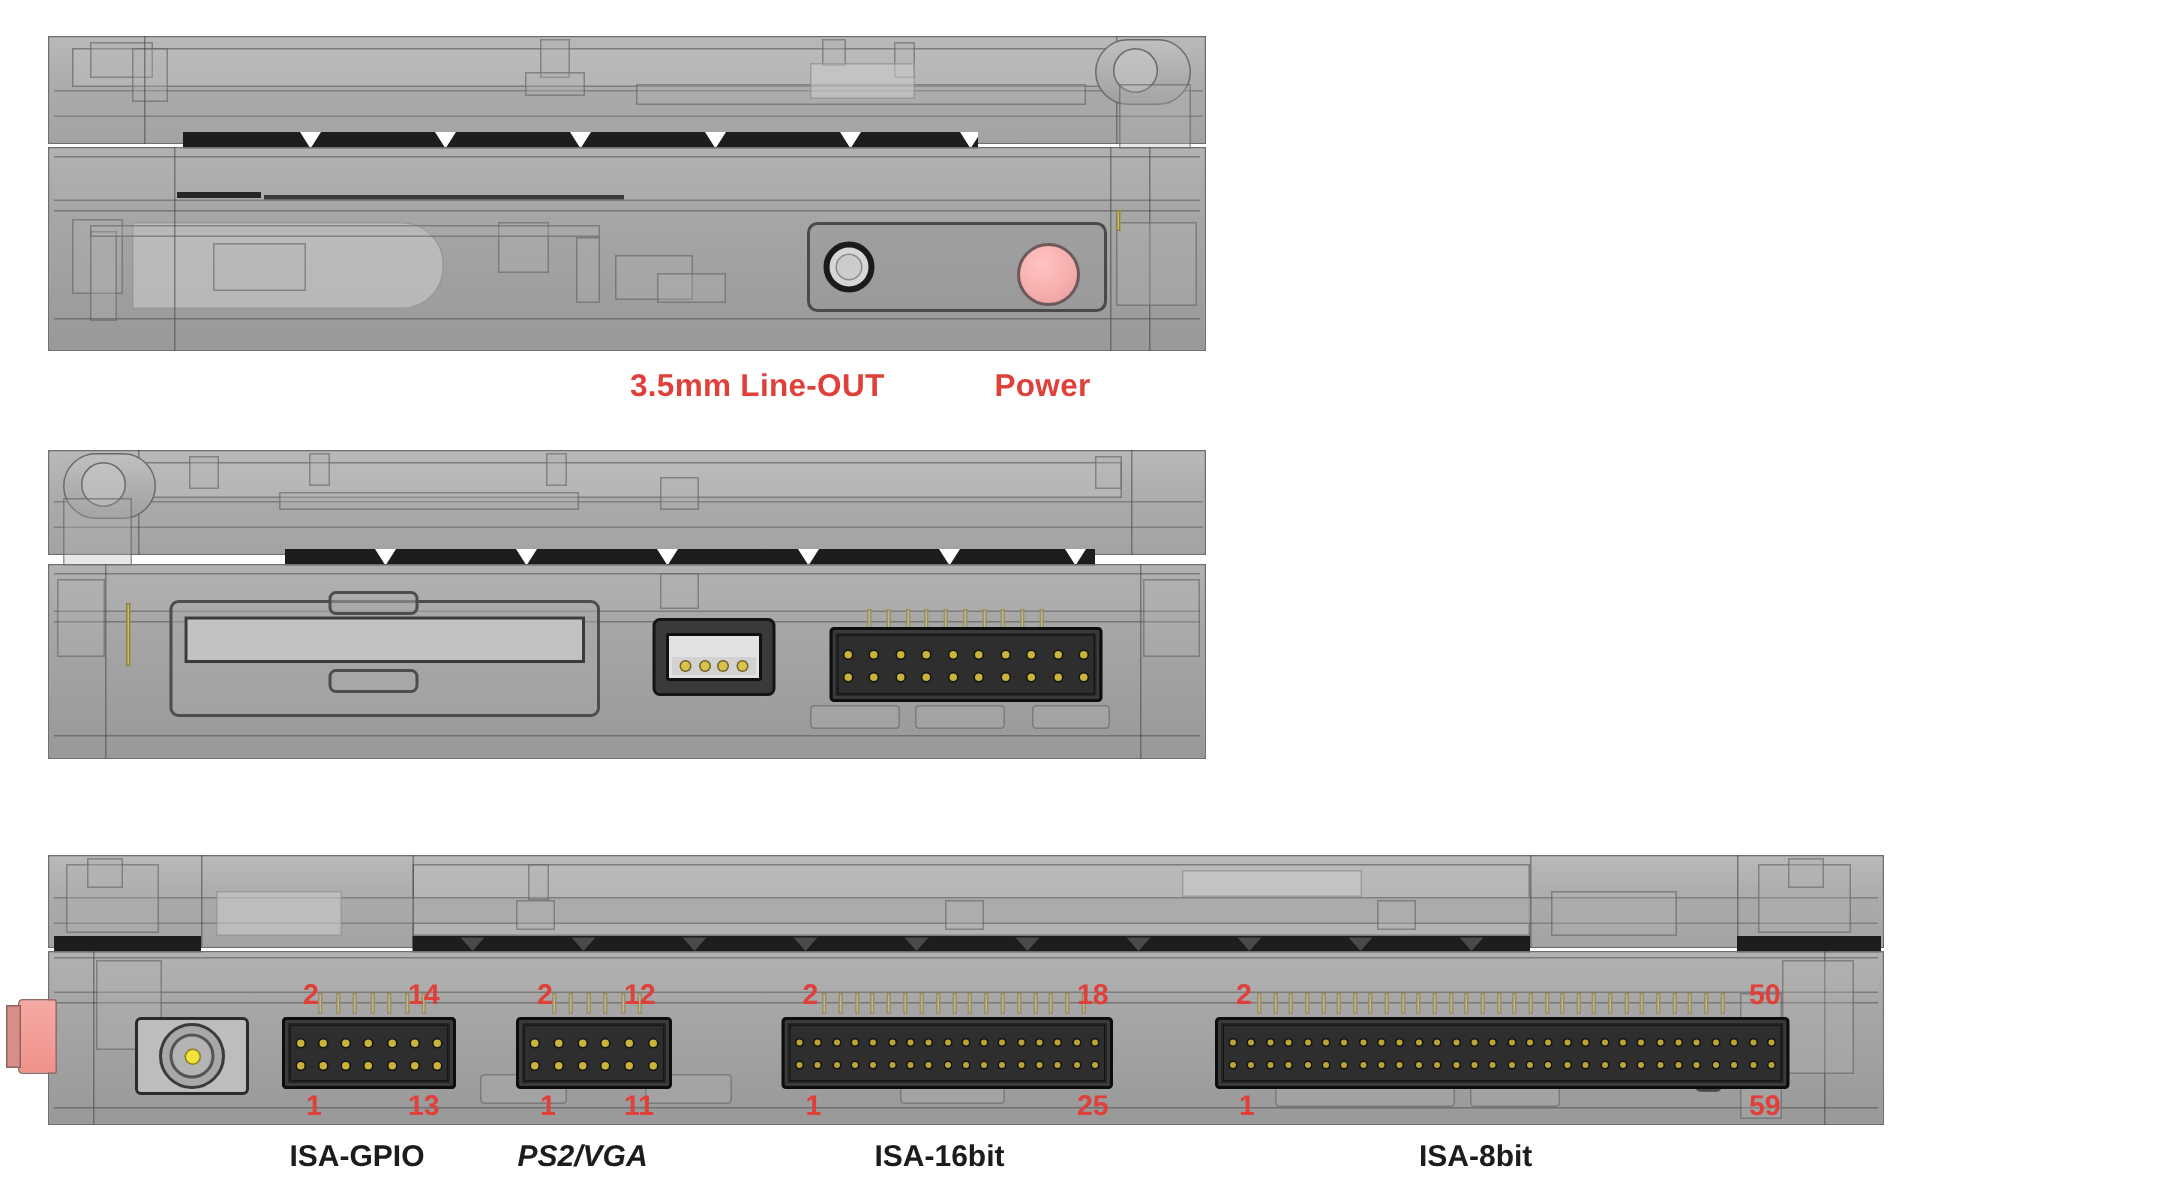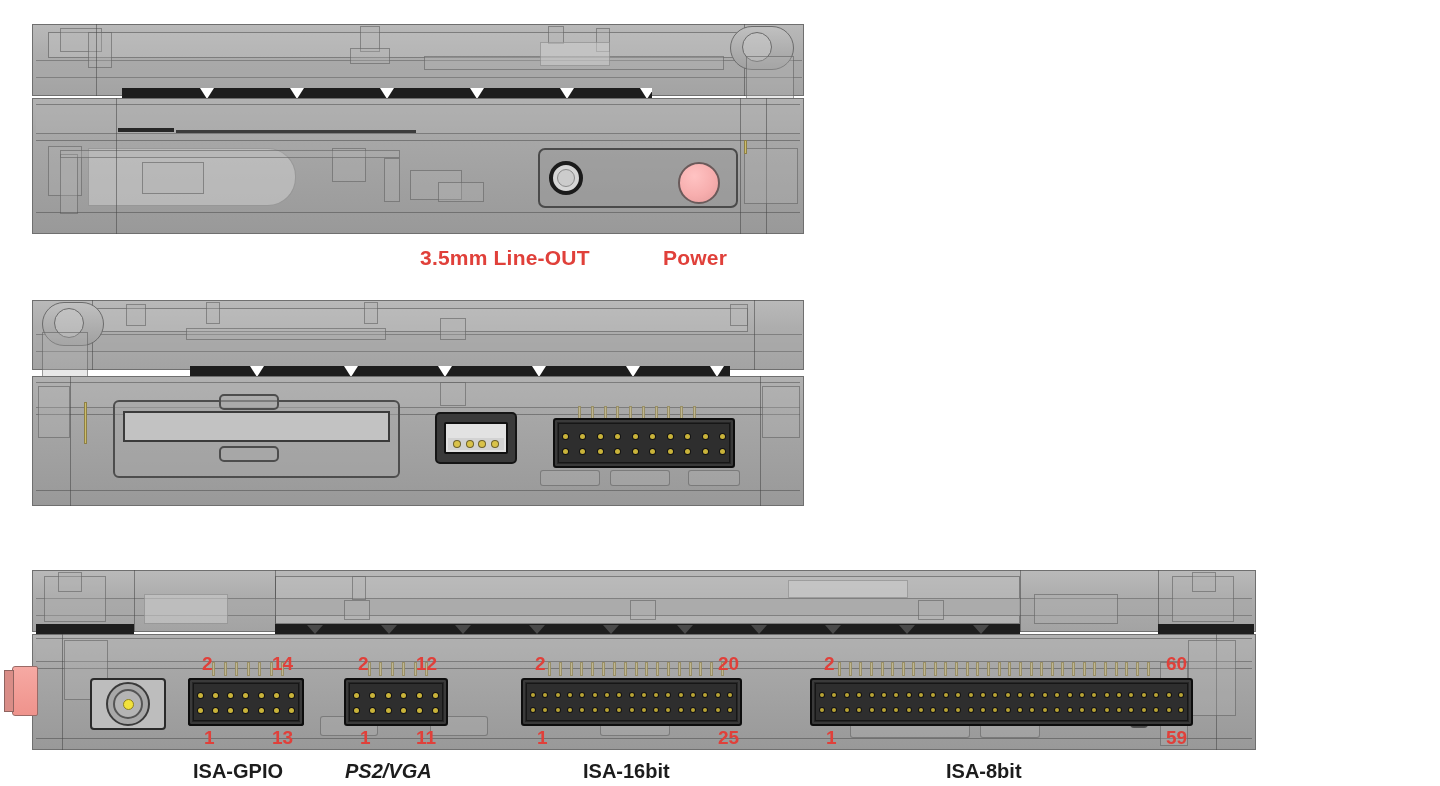--- a/index.html
+++ b/index.html
@@ -675,21 +675,21 @@
           <span class="pin-sm"></span>
           <span class="pin-sm"></span>
           <span class="pin-sm"></span>
           <span class="pin-sm"></span>
           <span class="pin-sm"></span>
           <span class="pin-sm"></span>
           <span class="pin-sm"></span>
         </div>
     </div>
     <div class="pinnum" style="left:535px;top:88px;">2</div>
-    <div class="pinnum" style="left:718px;top:88px;">20</div>
+    <div class="pinnum" style="left:718px;top:88px;">18</div>
     <div class="pinnum" style="left:537px;top:162px;">1</div>
     <div class="pinnum" style="left:718px;top:162px;">25</div>
 
     <div class="fingers" id="fingers-isa8" style="left:838px;top:96px;width:312px;height:14px;">
         <span class="finger"></span>
         <span class="finger"></span>
         <span class="finger"></span>
         <span class="finger"></span>
         <span class="finger"></span>
         <span class="finger"></span>
@@ -779,21 +779,21 @@
           <span class="pin-sm"></span>
           <span class="pin-sm"></span>
           <span class="pin-sm"></span>
           <span class="pin-sm"></span>
           <span class="pin-sm"></span>
           <span class="pin-sm"></span>
           <span class="pin-sm"></span>
         </div>
     </div>
     <div class="pinnum" style="left:824px;top:88px;">2</div>
-    <div class="pinnum" style="left:1166px;top:88px;">60</div>
+    <div class="pinnum" style="left:1166px;top:88px;">50</div>
     <div class="pinnum" style="left:826px;top:162px;">1</div>
     <div class="pinnum" style="left:1166px;top:162px;">59</div>
 
     <div class="lbl-black" style="left:193px;top:194px;">ISA-GPIO</div>
     <div class="lbl-black" style="left:345px;top:194px;font-style:italic;">PS2/VGA</div>
     <div class="lbl-black" style="left:583px;top:194px;">ISA-16bit</div>
     <div class="lbl-black" style="left:946px;top:194px;">ISA-8bit</div>
   </div>
 
 </div>

